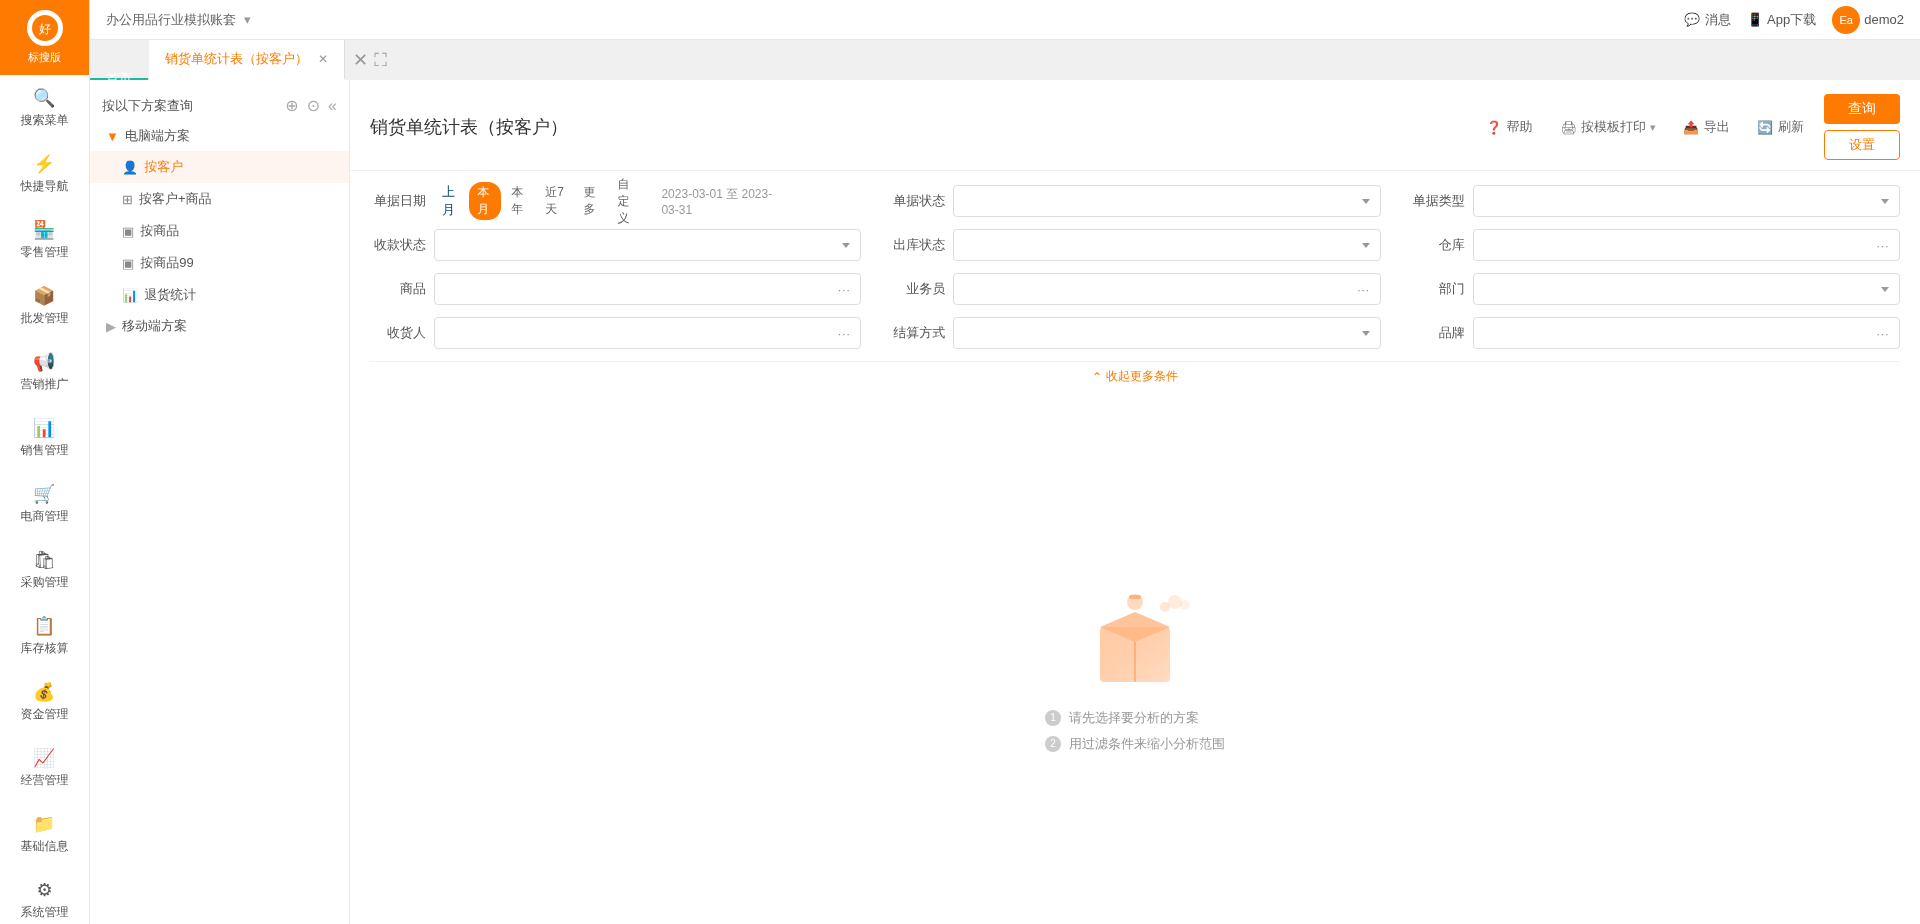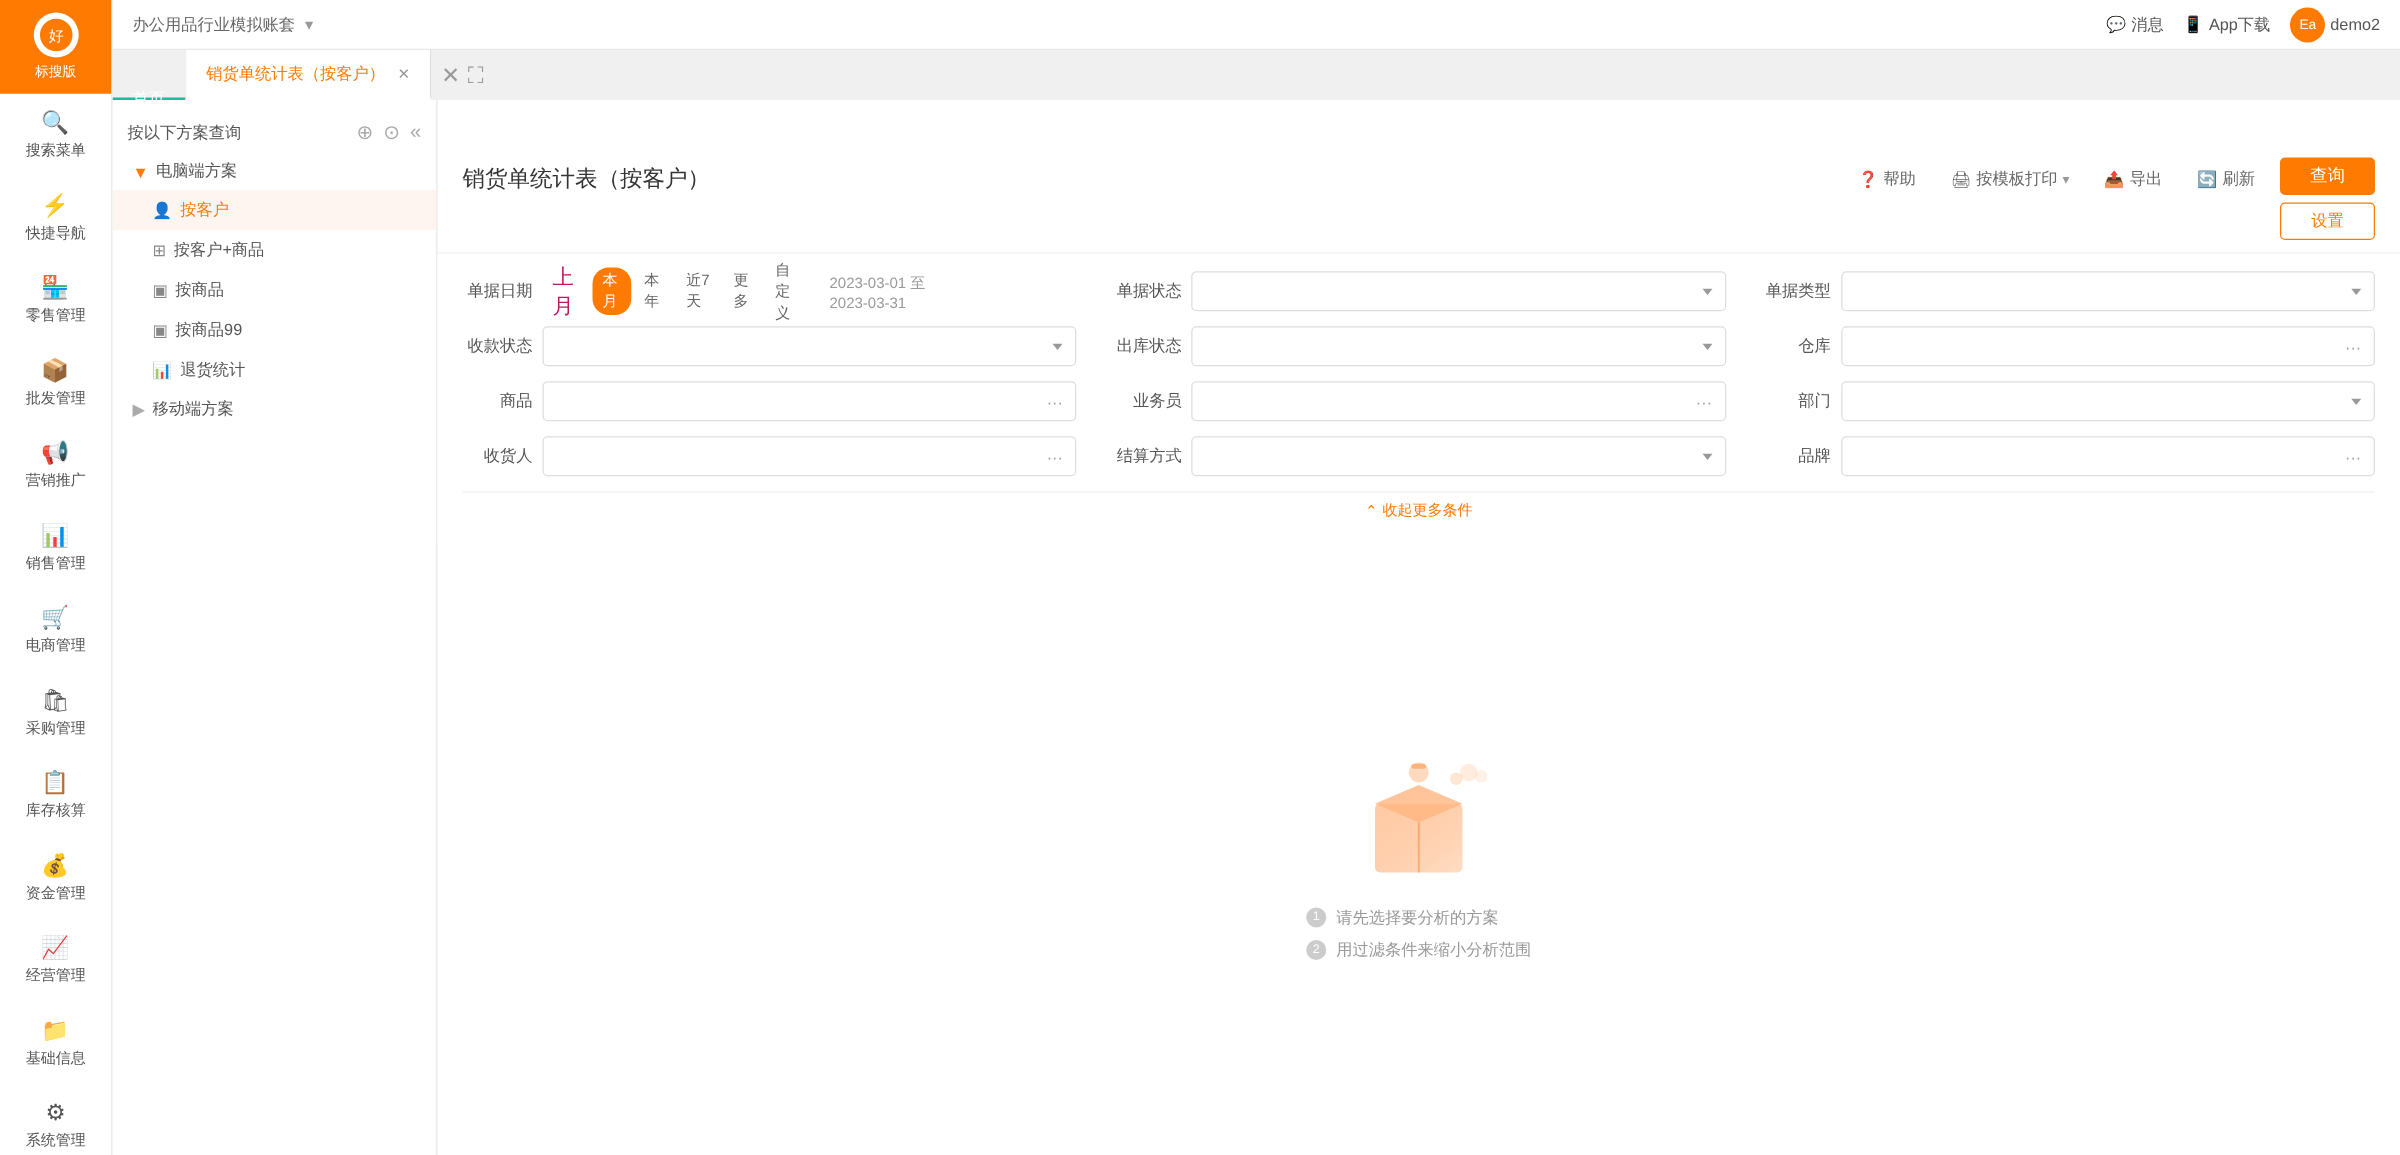--- a/index.html
+++ b/index.html
@@ -45,21 +45,21 @@
     .scheme-item.active { color: #ff7a00; background: #fff5f0; }
 
     
     .main-right { flex: 1; display: flex; flex-direction: column; overflow: hidden; }
 
     
     .page-titlebar { padding: 14px 20px 10px; display: flex; align-items: center; justify-content: space-between; border-bottom: 1px solid #f0f0f0; flex-shrink: 0; }
     .page-title { font-size: 18px; font-weight: 500; color: #333; }
     .page-actions { display: flex; align-items: center; gap: 12px; color: #666; font-size: 13px; }
     .page-action-btn { display: flex; align-items: center; gap: 4px; cursor: pointer; padding: 4px 8px; border-radius: 4px; }
-    .btn-query { background: #ff7a00; color: #fff; border: none; padding: 6px 24px; border-radius: 4px; cursor: pointer; font-size: 14px; margin-top: 32px; }
+    .btn-query { background: #ff7a00; color: #fff; border: none; padding: 6px 24px; border-radius: 4px; cursor: pointer; font-size: 14px; }
     .btn-settings { background: #fff; color: #ff7a00; border: 1px solid #ff7a00; padding: 5px 16px; border-radius: 4px; cursor: pointer; font-size: 13px; }
 
     
     .filter-area { padding: 14px 20px; background: #fff; flex-shrink: 0; }
     .filter-row { display: flex; align-items: flex-start; margin-bottom: 12px; gap: 28px; }
     .filter-item { display: flex; align-items: center; gap: 8px; flex: 1; }
     .filter-label { color: #555; font-size: 13px; white-space: nowrap; min-width: 56px; text-align: right; }
     .filter-control { flex: 1; height: 32px; border: 1px solid #ddd; border-radius: 4px; padding: 0 10px; font-size: 13px; display: flex; align-items: center; justify-content: space-between; background: #fff; cursor: pointer; color: #333; }
     .filter-control.date-control { display: flex; align-items: center; gap: 6px; }
     .date-tabs { display: flex; gap: 2px; align-items: center; }
@@ -261,21 +261,21 @@
         </div>
       </div>
 
       <div class="filter-area">
 
         <div class="filter-row">
           <div class="filter-item">
             <span class="filter-label">单据日期</span>
             <div class="filter-control date-control" style="flex:none;width:340px;border:none;padding:0;gap:4px;">
               <div class="date-tabs">
-                <span class="date-tab" style="padding: 2px 8px; border-radius: 3px; cursor: pointer; font-size: 17px; color: #be185d;">上月</span>
+                <span class="date-tab" style="padding: 2px 8px; border-radius: 3px; cursor: pointer; font-size: 13px; color: #0c4a6e;">上月</span>
                 <span class="date-tab active" style="background:#ff7a00;color:#fff;border-radius:13px;padding:2px 8px;">本月</span>
                 <span class="date-tab" style="padding: 2px 8px; border-radius: 3px; cursor: pointer; font-size: 12px; color: rgb(102, 102, 102);">本年</span>
                 <span class="date-tab" style="padding: 2px 8px; border-radius: 3px; cursor: pointer; font-size: 12px; color: rgb(102, 102, 102);">近7天</span>
                 <span class="date-tab" style="padding: 2px 8px; border-radius: 3px; cursor: pointer; font-size: 12px; color: rgb(102, 102, 102);">更多</span>
                 <span class="date-tab" style="padding: 2px 8px; border-radius: 3px; cursor: pointer; font-size: 12px; color: rgb(102, 102, 102);">自定义</span>
               </div>
               <span class="date-range">2023-03-01 至 2023-03-31</span>
             </div>
           </div>
 

